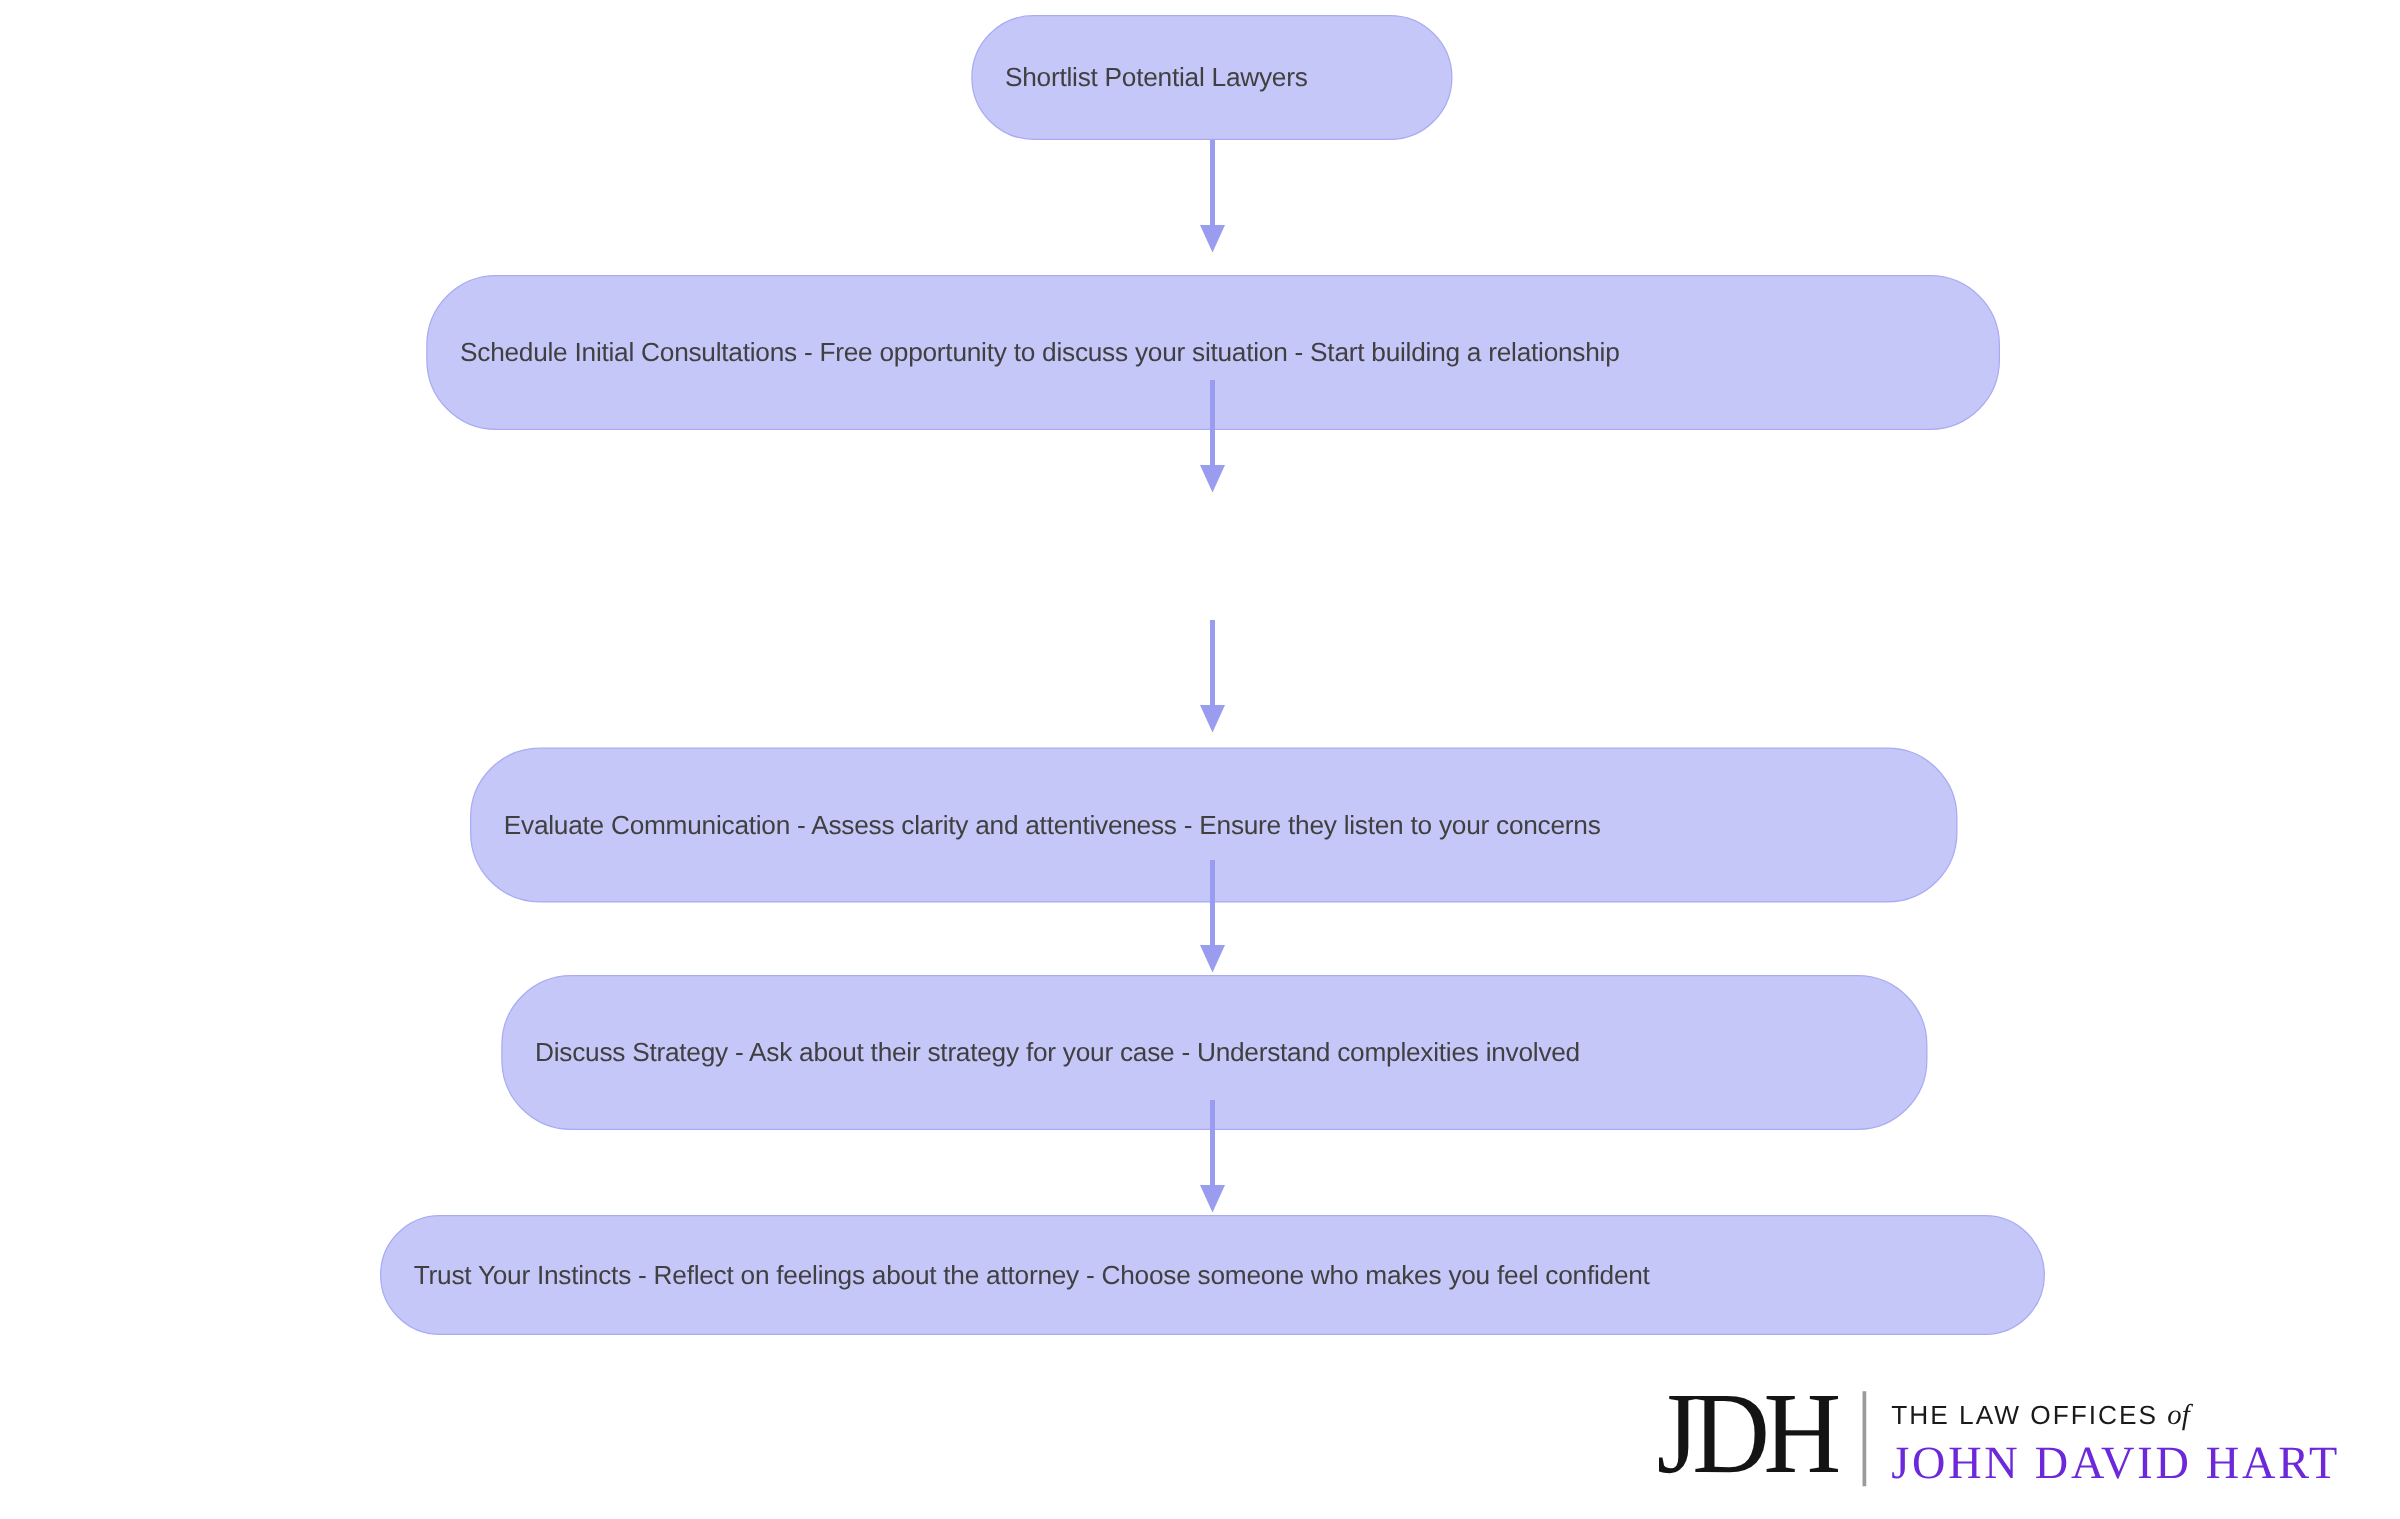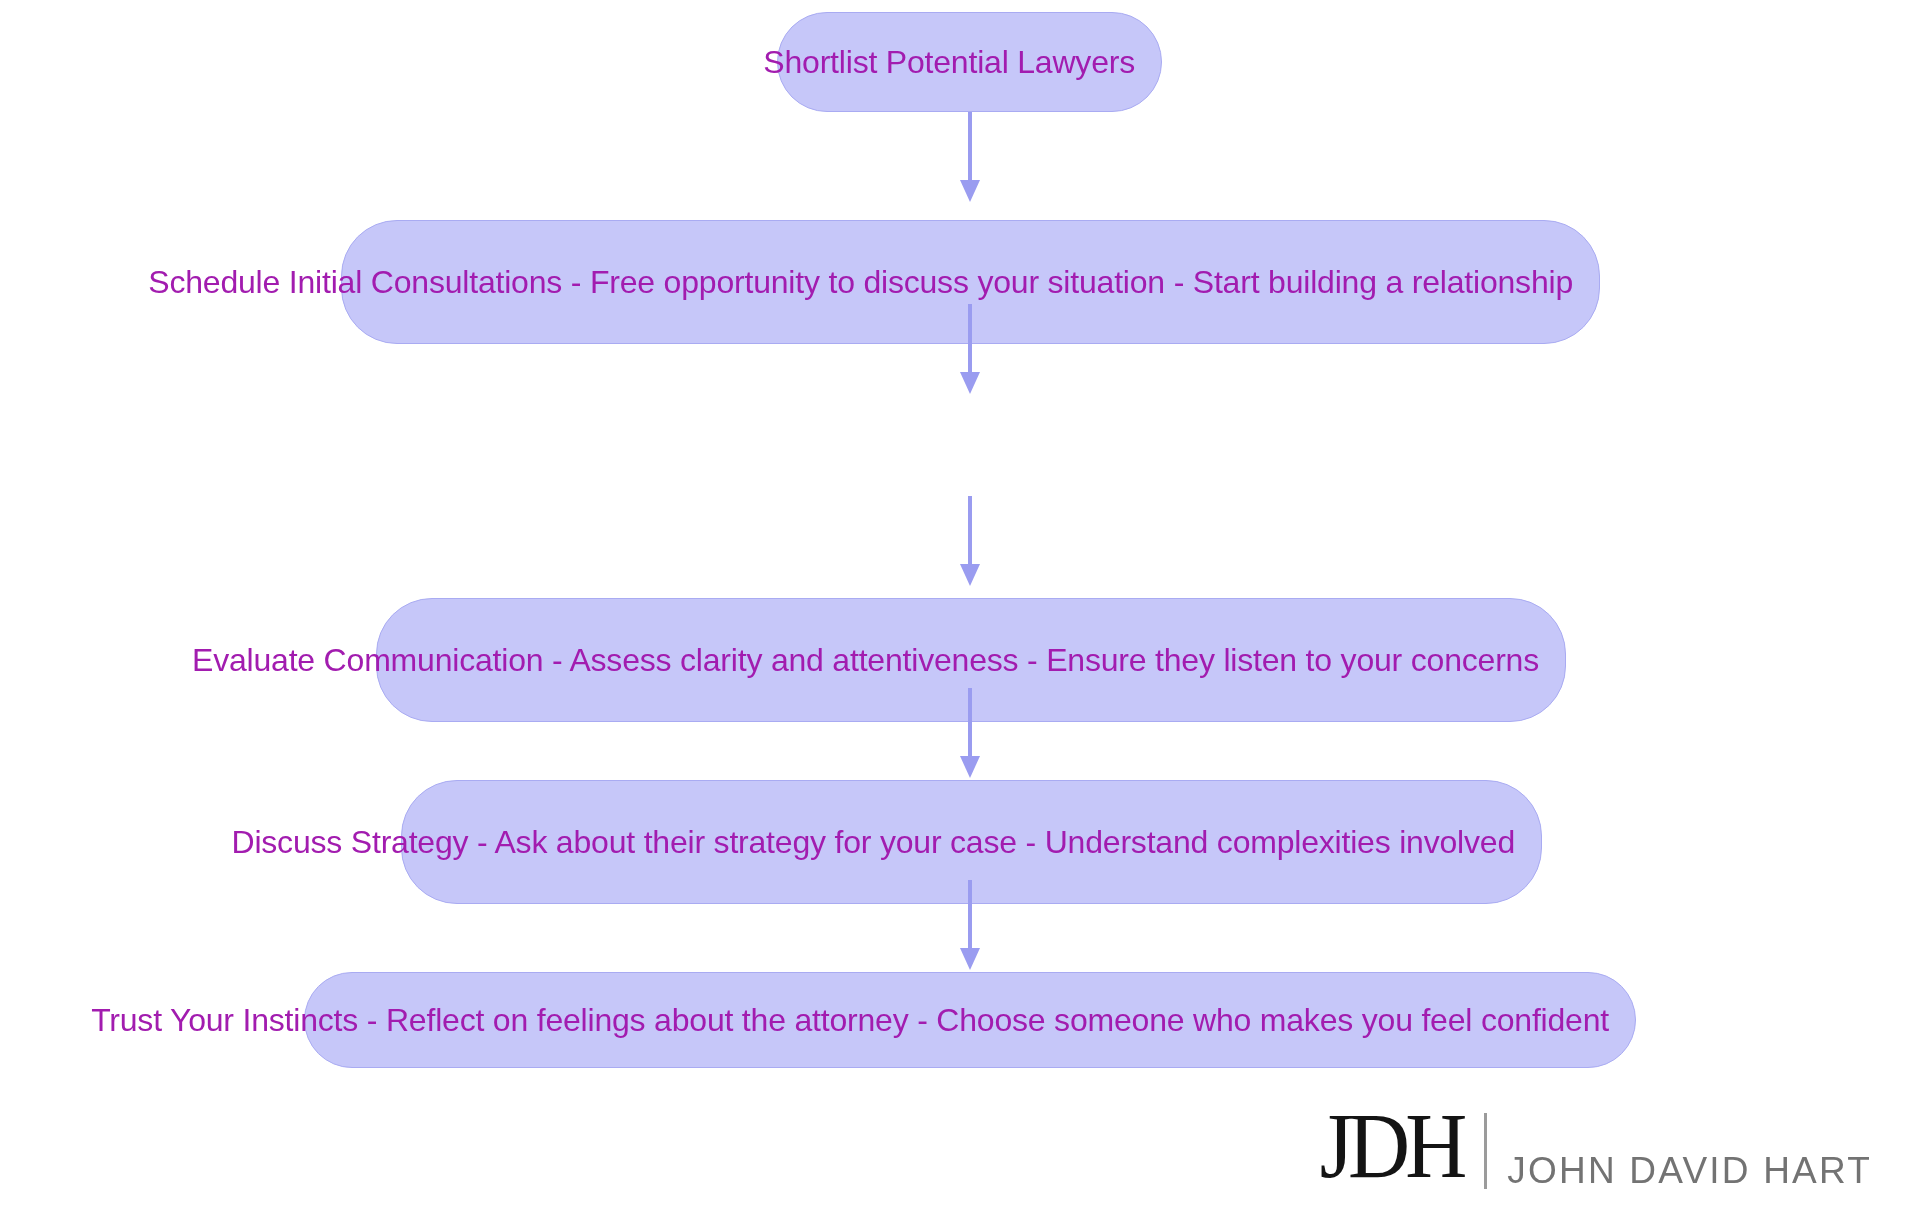--- a/index.html
+++ b/index.html
@@ -24,24 +24,24 @@
   }
 
   .flow-node {
     position: absolute;
     box-sizing: border-box;
     background: #c6c7f9;
     border: 1.5px solid #a9abf2;
     border-radius: 56px;
     display: flex;
     align-items: center;
-    justify-content: flex-end;
-    color: #a21caf;
+    justify-content: flex-start;
+    color: #404040;
     font-family: "Liberation Sans", sans-serif;
-    font-size: 32px;
+    font-size: 21px;
     font-weight: 400;
     letter-spacing: -0.2px;
     white-space: nowrap;
     line-height: 1;
   }
 
   .flow-node .node-label {
     padding: 0 26px;
   }
 
@@ -123,24 +123,24 @@
     margin-bottom: 7px;
     white-space: nowrap;
   }
   .logo-line-1 .of {
     font-family: "Liberation Serif", serif;
     font-style: italic;
     letter-spacing: 0;
     font-size: 23px;
   }
   .logo-line-2 {
-    font-family: Liberation Sans, sans-serif;
+    font-family: Liberation Serif, serif;
     font-size: 37px;
     letter-spacing: 2.2px;
-    color: #737373;
+    color: #6d28d9;
     white-space: nowrap;
     line-height: 1;
   }
 </style>
 </head>
 <body>
 
 <div id="flowchart-canvas">
 
   <div class="flow-node" id="node-1">
@@ -186,17 +186,18 @@
   </div>
 
   <div class="flow-node" id="node-6">
     <span class="node-label">Trust Your Instincts - Reflect on feelings about the attorney - Choose someone who makes you feel confident</span>
   </div>
 
   <div id="brand-logo">
     <div class="logo-mark">JDH</div>
     <div class="logo-divider"></div>
     <div class="logo-text">
+      <div class="logo-line-1"><span>THE LAW OFFICES</span> <span class="of">of</span></div>
       <div class="logo-line-2">JOHN DAVID HART</div>
     </div>
   </div>
 
 </div>
 
 </body></html>

